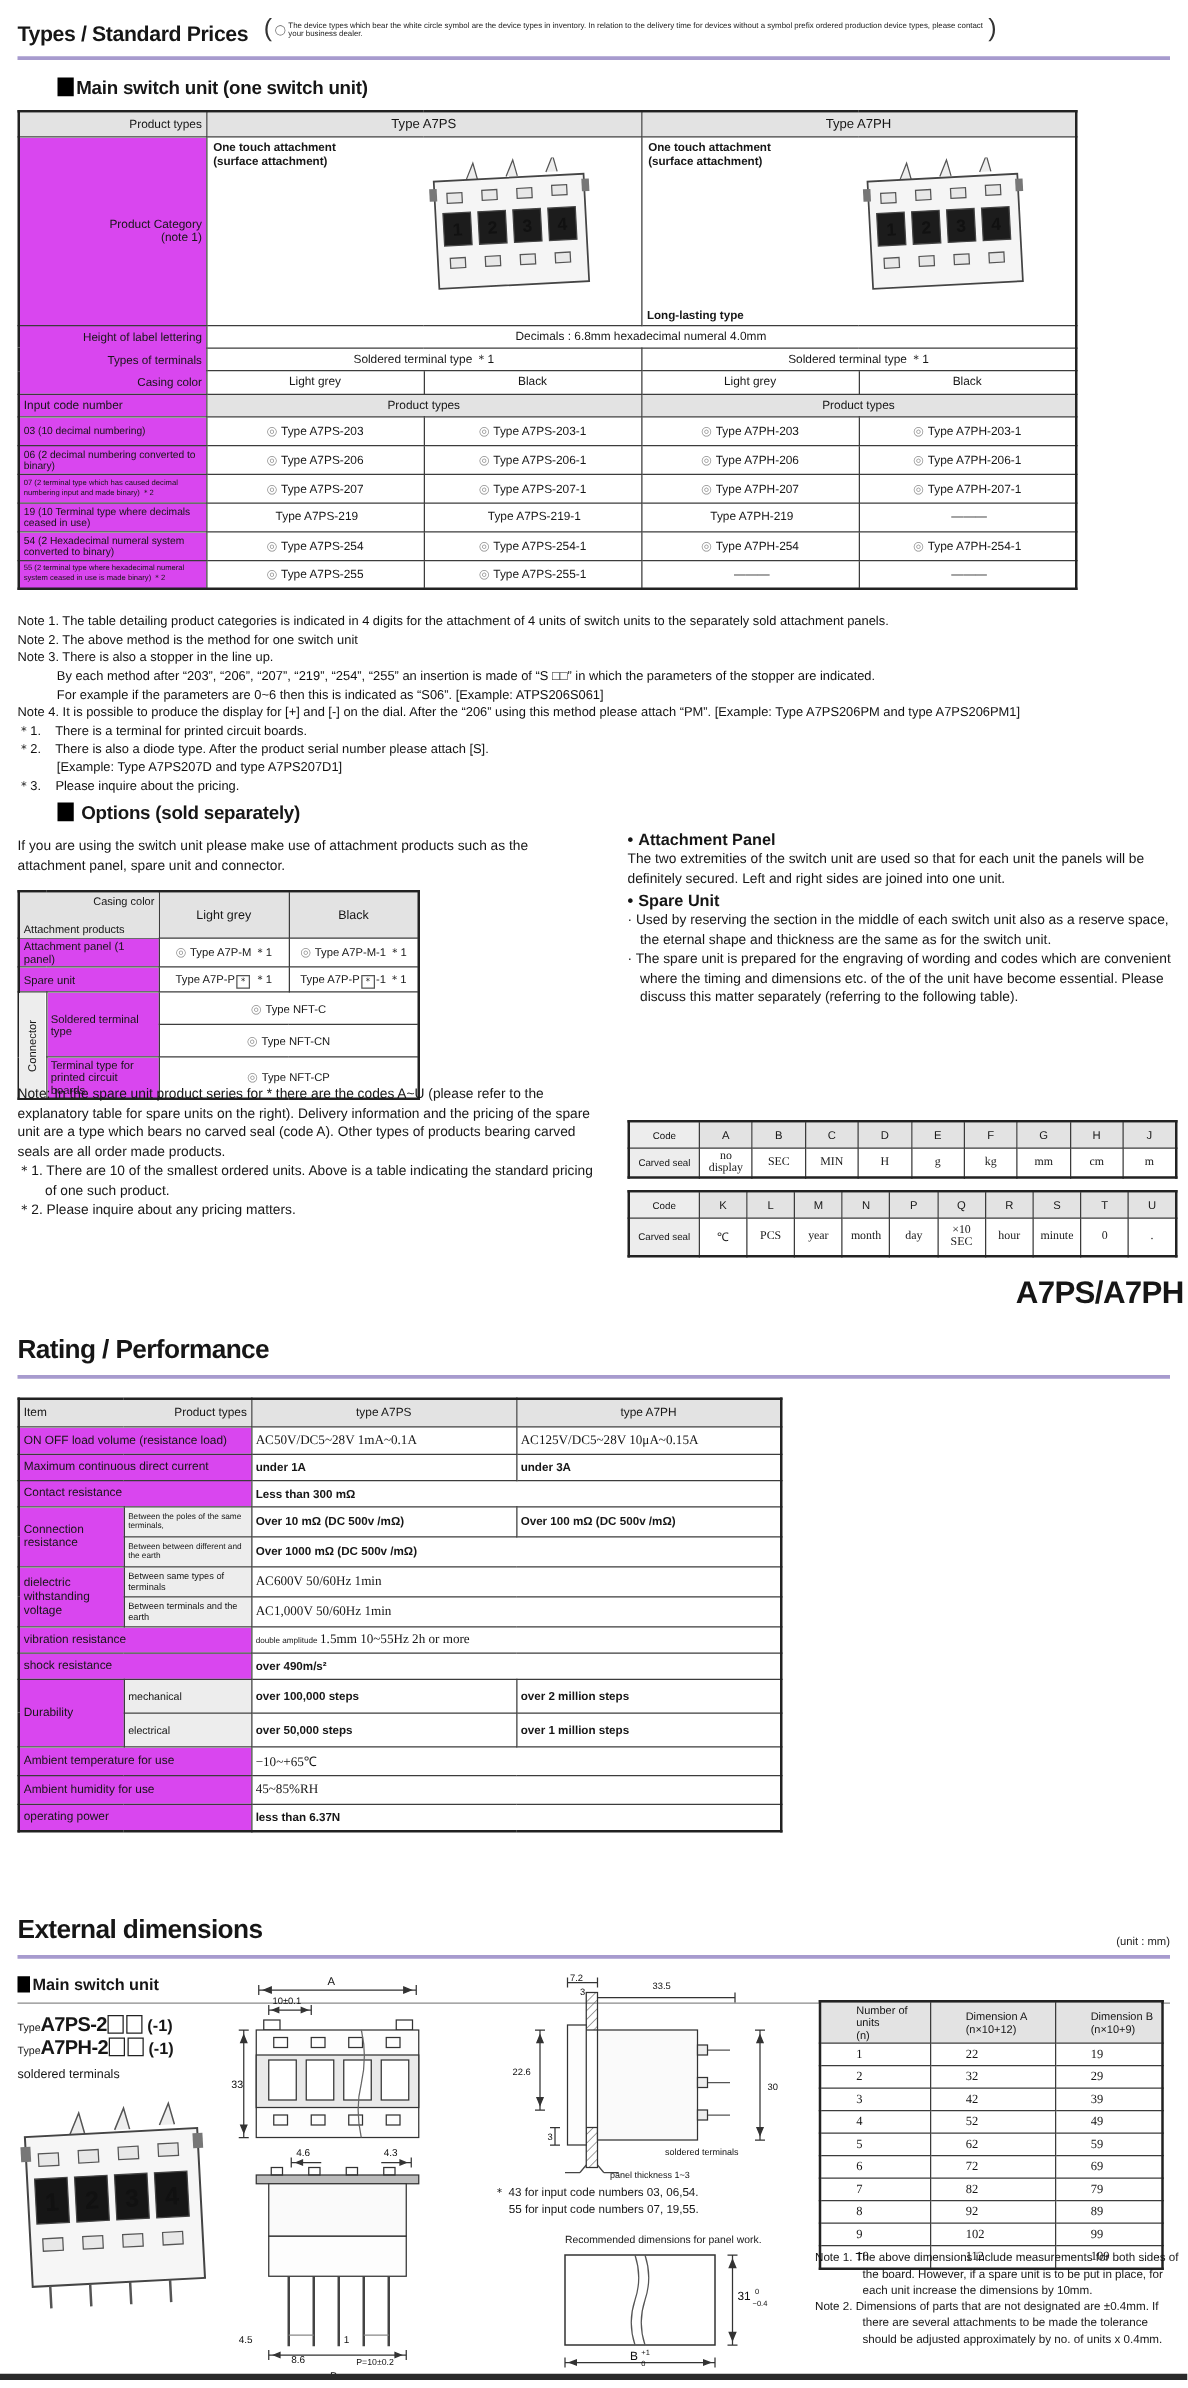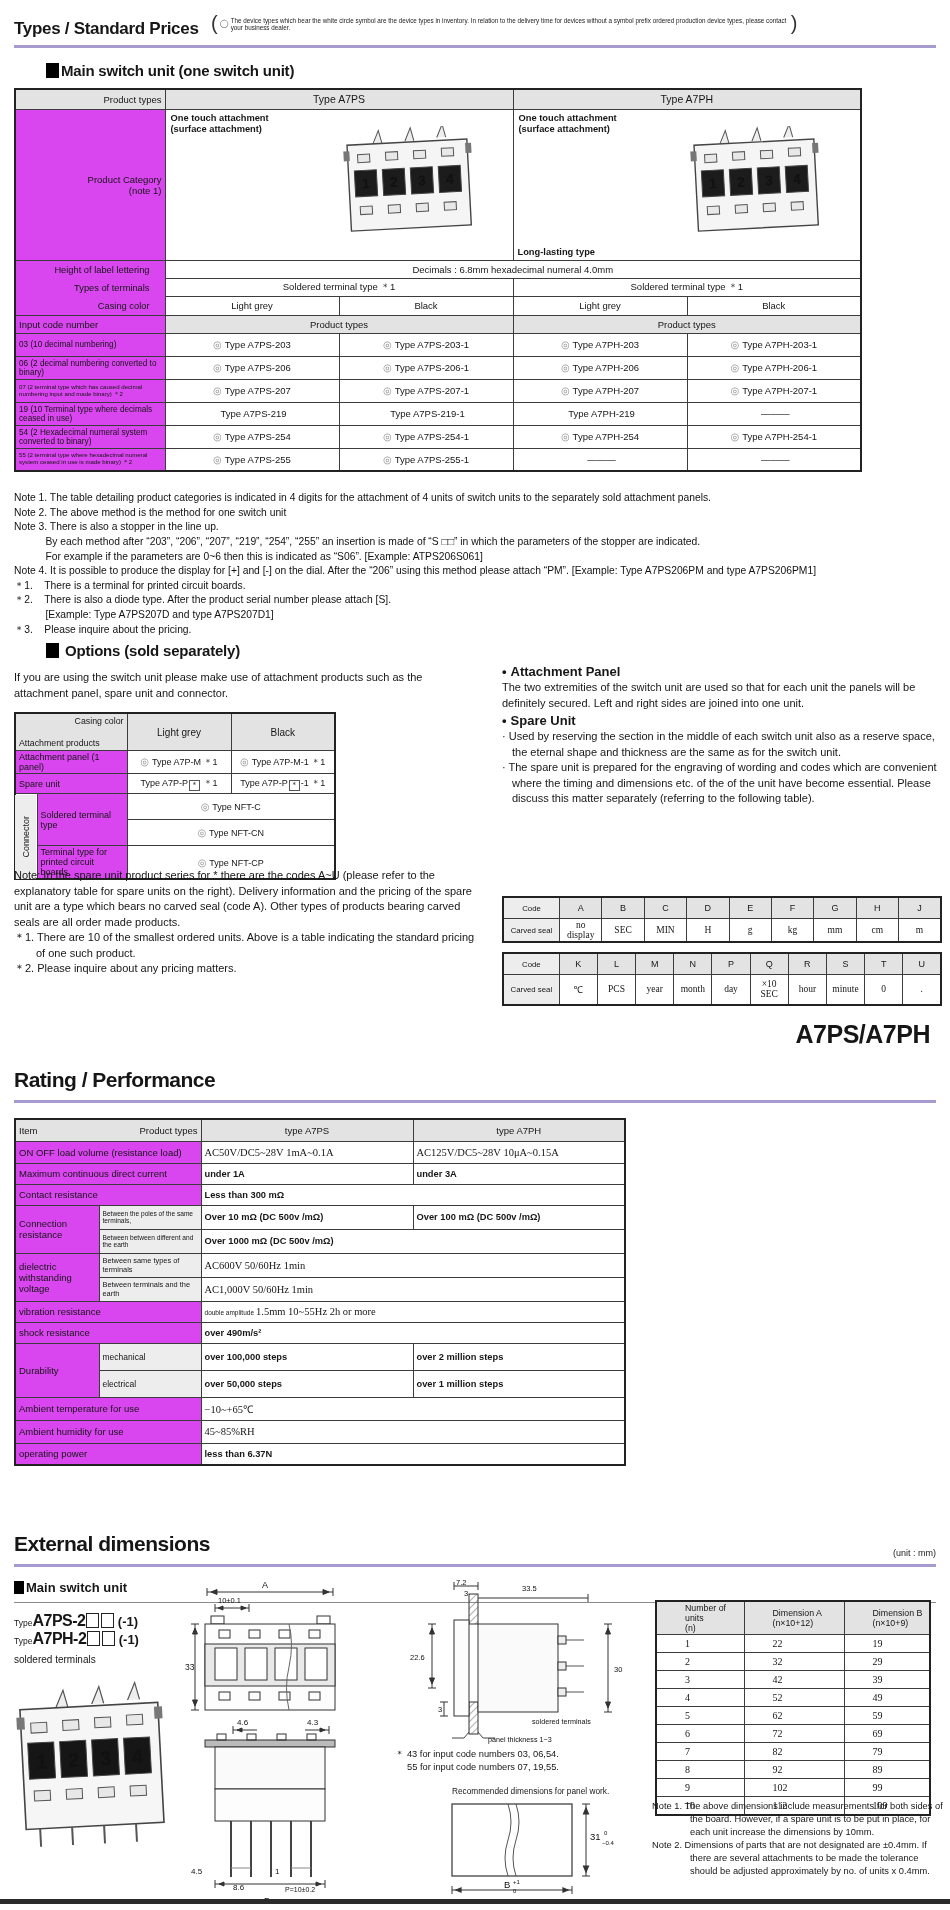--- a/index.html
+++ b/index.html
@@ -168,21 +168,21 @@
             <rect x="24" y="78" width="12" height="8" fill="#e8e8e8" stroke="#555"></rect>
               <rect x="52" y="78" width="12" height="8" fill="#e8e8e8" stroke="#555"></rect>
               <rect x="80" y="78" width="12" height="8" fill="#e8e8e8" stroke="#555"></rect>
               <rect x="108" y="78" width="12" height="8" fill="#e8e8e8" stroke="#555"></rect>
           </g>
         </svg>
         <div class="subcap">Long-lasting type</div>
       </td>
     </tr>
     <tr style="height:18px">
-      <td class="lblbg" rowspan="3" style="padding:0 15px">
+      <td class="lblbg" rowspan="3" style="padding:0 3px">
         <div style="display:flex;flex-direction:column;justify-content:space-around;height:54px;text-align:right;font-size:9.3px">
           <span>Height of label lettering</span>
           <span>Types of terminals</span>
           <span>Casing color</span>
         </div>
       </td>
       <td class="ac" colspan="4">Decimals : 6.8mm   hexadecimal numeral   4.0mm</td>
     </tr>
     <tr style="height:18px">
       <td class="ac" colspan="2">Soldered terminal type ＊1</td>
@@ -380,21 +380,21 @@
         <td class="seal">×10
 SEC</td>
         <td class="seal">hour</td>
         <td class="seal">minute</td>
         <td class="seal">0</td>
         <td class="seal">.</td>
       </tr>
   </tbody>
 </table>
 
-<div class="abs bigcode" style="right:20px;top:1020px;">A7PS/A7PH</div>
+<div class="abs bigcode" style="right:3px;top:1020px;">A7PS/A7PH</div>
 
 <div class="abs h-big" style="left:14px;top:1068px;">Rating / Performance</div>
 <div class="abs rule" style="left:14px;top:1100px;width:922px;"></div>
 
 <table class="rt abs" style="left:14px;top:1118px;">
   <colgroup>
       <col style="width:84px">
       <col style="width:102px">
       <col style="width:212px">
       <col style="width:212px">

